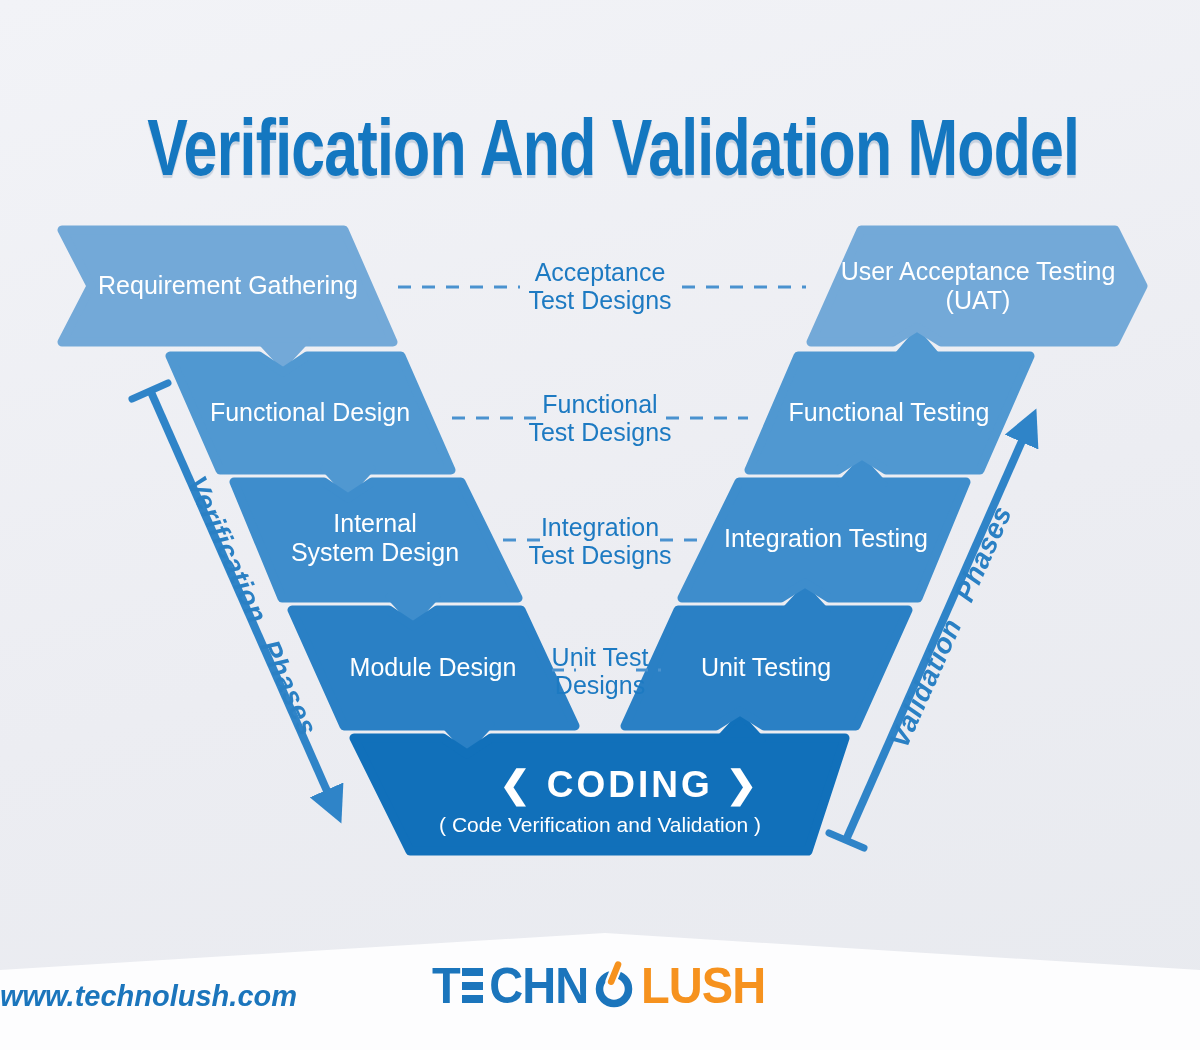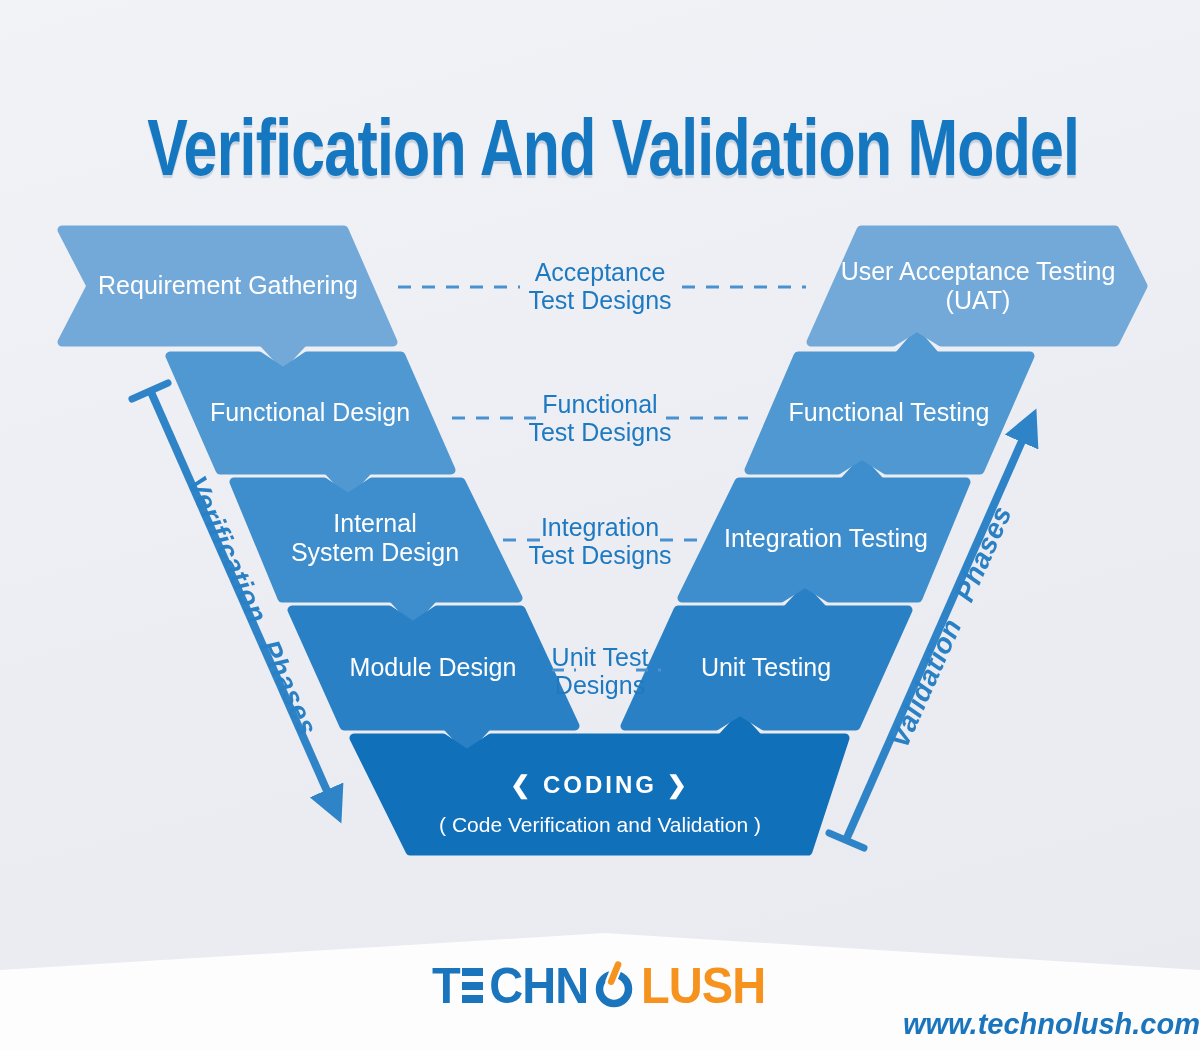--- a/index.html
+++ b/index.html
@@ -34,22 +34,22 @@
   
   .blabel {
     position:absolute; text-align:center; color:#ffffff;
     font-size:25px; line-height:29px; font-weight:normal;
   }
   .mlabel {
     position:absolute; text-align:center; color:#1d7ac2;
     font-size:25px; line-height:28px;
   }
   .coding-title {
-    position:absolute; text-align:center; color:#ffffff;
-    font-size:24px; line-height:36px; font-weight:bold; letter-spacing:3px;
+    position:absolute; text-align:right; color:#ffffff;
+    font-size:37px; line-height:36px; font-weight:bold; letter-spacing:3px;
   }
   .coding-sub {
     position:absolute; text-align:center; color:#ffffff;
     font-size:21px; line-height:24px;
   }
   .axis-label {
     position:absolute; width:380px; text-align:center;
     font-size:28px; font-weight:bold; font-style:italic;
     color:#2a80c4; letter-spacing:0.5px; word-spacing:14px; white-space:nowrap;
   }
@@ -74,21 +74,21 @@
   .logo-blue   { color:#1b75bc; }
   .logo-orange { color:#f6921e; }
   .logo-e {
     display:inline-block; width:21px; height:35px; margin:0 3px 0 2px;
     vertical-align:0px;
     background:linear-gradient(#1b75bc 0 8px, transparent 8px 13.5px,
                #1b75bc 13.5px 21.5px, transparent 21.5px 27px, #1b75bc 27px 35px);
   }
   .power-o { vertical-align:-5px; margin:0 1px; }
   .site-url {
-    position:absolute; top:1008px; left:0; width:1200px; text-align:right;
+    position:absolute; top:980px; left:0; width:1200px; text-align:left;
     font-size:29px; font-weight:bold; font-style:italic; color:#1b75bc;
   }
 </style>
 </head>
 <body>
 
 <div class="canvas">
 
   <div class="title-wrap">
     <span class="title-text">Verification And Validation Model</span>

